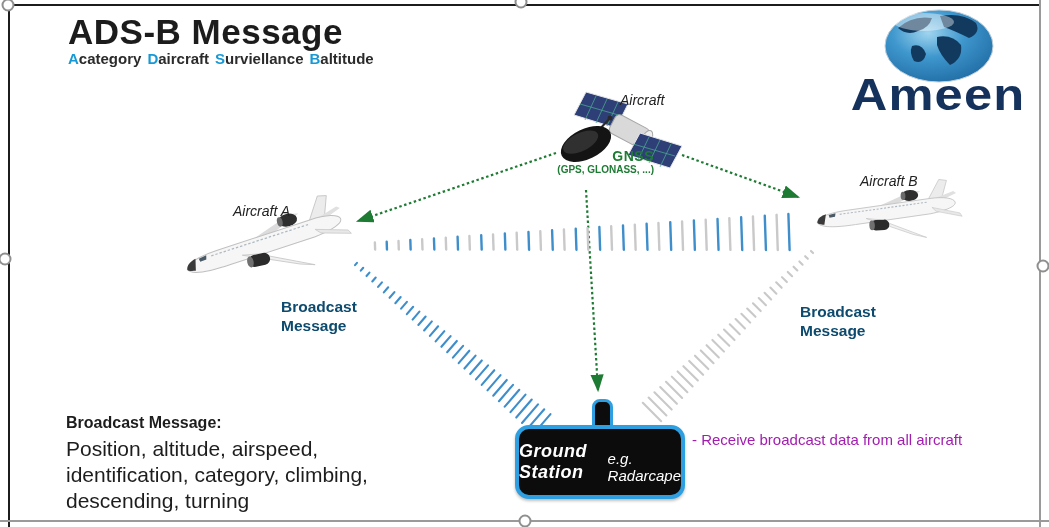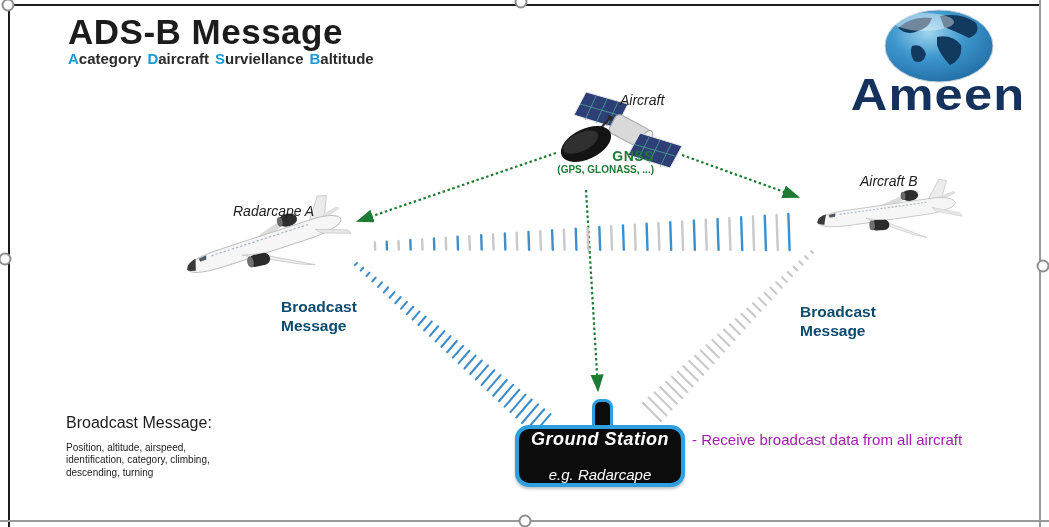--- a/index.html
+++ b/index.html
@@ -33,30 +33,30 @@
     font-weight:800;color:var(--brand-navy);letter-spacing:1px;transform:scaleX(1.15);z-index:6}
   
   .lbl-italic{font-style:italic;font-size:14px;color:#222;z-index:6}
   .bold-two-line{font-size:15.5px;font-weight:700;color:#0c4a6e;white-space:pre-line;line-height:1.22;z-index:6}
   .gnss{left:504px;top:148px;width:150px;text-align:right;z-index:6;color:var(--gnss-green)}
   .gnss .g1{font-size:14px;font-weight:700;letter-spacing:0.5px}
   .gnss .g2{font-size:10px;font-weight:700}
   
   .antenna{left:592px;top:399px;width:21px;height:36px;background:#0c0c0c;
     border:3px solid var(--station-blue);border-radius:8px;z-index:4}
-  .station{left:515px;top:425px;width:170px;height:62px;background:#0c0c0c;
+  .station{left:515px;top:425px;width:170px;height:74px;background:#0c0c0c;
     border:4px solid var(--station-blue);border-radius:14px;z-index:5;
-    display:flex;flex-direction:column;align-items:center;justify-content:space-between;color:#fff;
+    display:flex;flex-direction:row;align-items:center;justify-content:flex-end;color:#fff;
     box-shadow:0 2px 3px rgba(0,0,0,0.25)}
   .station .s1{font-size:18px;font-weight:700;font-style:italic;letter-spacing:0.5px}
   .station .s2{font-size:15px;font-style:italic;margin-top:10px}
   
   .info{left:66px;top:414px;z-index:6;color:#1d1d1d}
-  .info .i-title{font-size:16px;font-weight:400;margin-bottom:10px}
-  .info .i-body{font-size:10px;white-space:pre-line;line-height:1.24}
+  .info .i-title{font-size:16px;font-weight:700;margin-bottom:4px}
+  .info .i-body{font-size:21px;white-space:pre-line;line-height:1.24}
   .receive{left:692px;top:430px;z-index:6;color:#a21caf;font-size:15px;line-height:1.3}
   svg{overflow:visible;display:block}
   .layer{position:absolute;left:0;top:0;z-index:1;pointer-events:none}
   .art{z-index:3}
 </style>
 </head>
 <body>
 
 <svg class="layer" width="1049" height="527">
   <defs>
@@ -239,21 +239,21 @@
     <path d="M7,59 C8,53 13,50 20,48 L17,63 C11,62 7,61 7,59 Z" fill="#3a3a3a"></path>
     <polygon points="24,49 34,47 33,52 25,53" fill="#4a5a66"></polygon>
     <line x1="40" y1="49" x2="168" y2="38" stroke="#aeb9c2" stroke-width="1.6" stroke-dasharray="3 2.4"></line>
     <polygon points="174,46 214,56 217,61 180,52" fill="#e8e8e8" stroke="#c2c2c2" stroke-width="0.8"></polygon>
     <polygon points="78,57 146,84 164,89 98,60" fill="#f0f0f0" stroke="#c6c6c6" stroke-width="1"></polygon>
     <rect x="84" y="60" width="27" height="15" rx="7.5" fill="#2b2b2b"></rect>
     <ellipse cx="86" cy="67.5" rx="4" ry="7" fill="#707070"></ellipse>
   </symbol>
 </svg>
 
-<div class="abs lbl-italic" style="left:233px;top:203px">Radarcape A</div>
+<div class="abs lbl-italic" style="left:233px;top:203px">Aircraft A</div>
 <svg class="abs art" style="left:178px;top:204px" width="176" height="80" viewBox="0 0 220 100">
   <g transform="rotate(-13 110 50)">
       <use href="#plane"></use>
     </g>
 </svg>
 <div class="abs bold-two-line" style="left:281px;top:298px">Broadcast
 Message</div>
 
 <div class="abs lbl-italic" style="left:860px;top:173px">Aircraft B</div>
 <svg class="abs art" style="left:812px;top:178px" width="152" height="69" viewBox="0 0 220 100">

